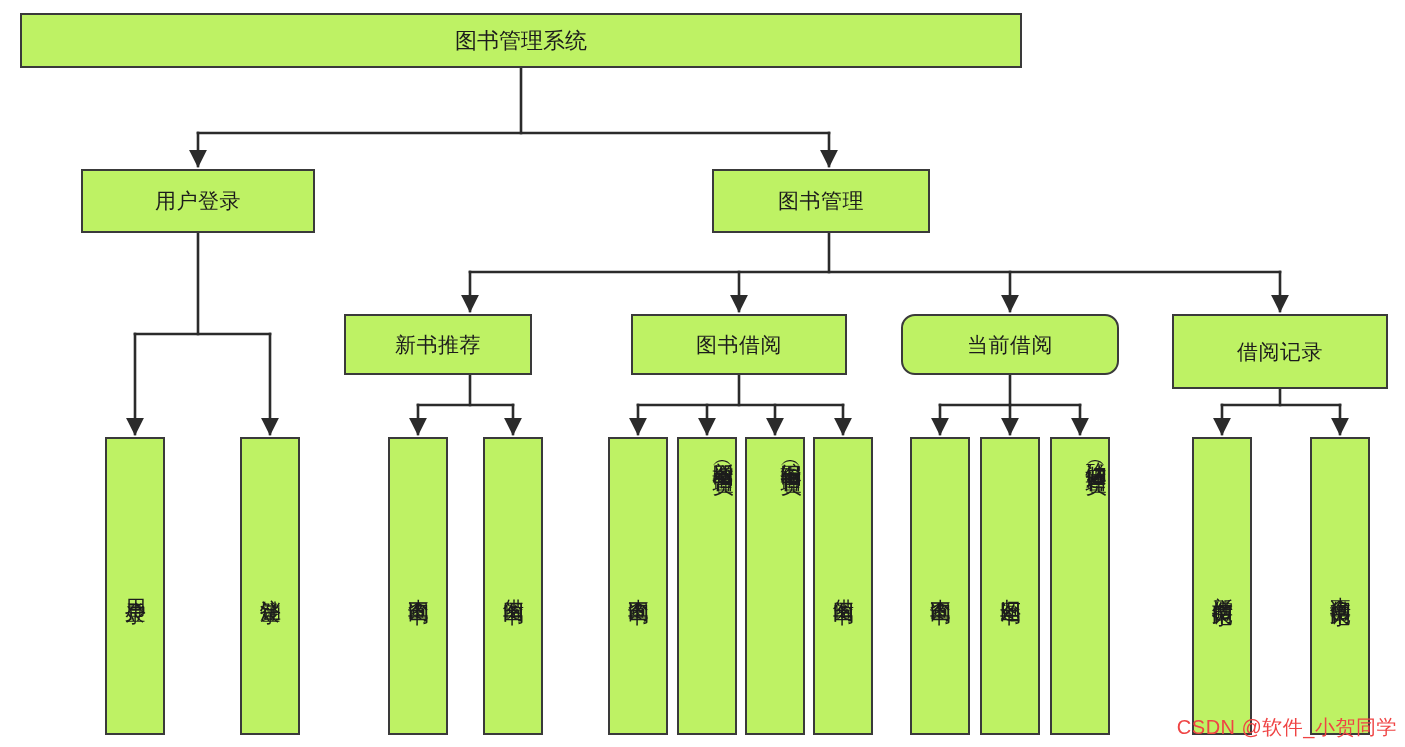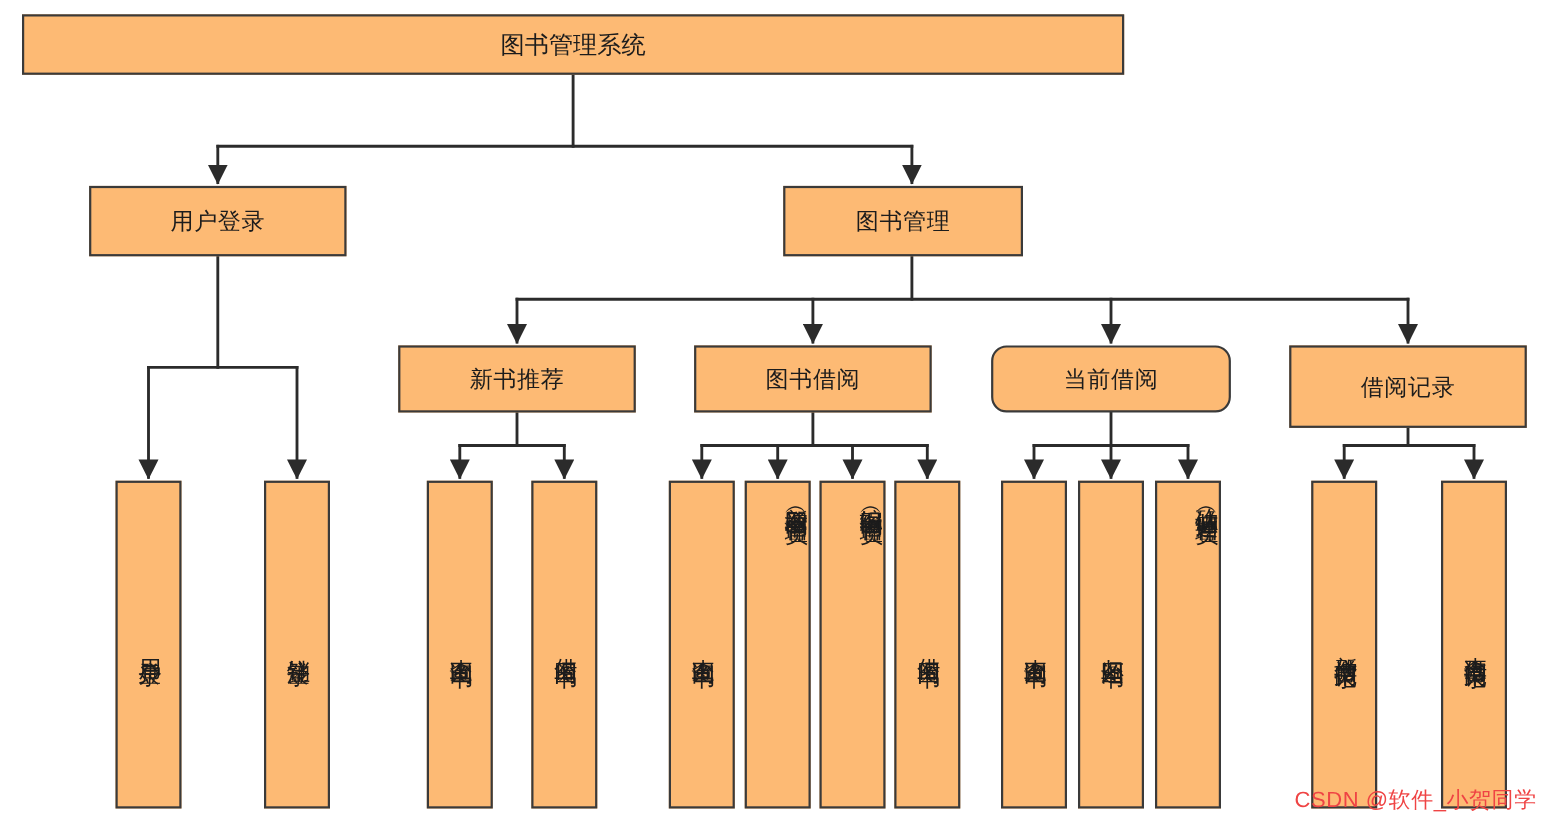--- a/index.html
+++ b/index.html
@@ -23,21 +23,21 @@
     position: absolute;
     left: 0;
     top: 0;
     width: 1405px;
     height: 747px;
     pointer-events: none;
   }
   .node {
     position: absolute;
     box-sizing: border-box;
-    background: #fdba74;
+    background: #bef264;
     border: 2.5px solid #3a3a3a;
     display: flex;
     align-items: center;
     justify-content: center;
     color: #1c1c1c;
   }
   .node.horiz {
     font-size: 21px;
     letter-spacing: 0.5px;
   }
@@ -130,21 +130,21 @@
     <span>图书管理系统</span>
   </div>
 
   <div class="node horiz" style="left:81px; top:169px; width:234px; height:64px;">
     <span>用户登录</span>
   </div>
   <div class="node horiz" style="left:712px; top:169px; width:218px; height:64px;">
     <span>图书管理</span>
   </div>
 
-  <div class="node horiz" style="left:362px; top:314px; width:216px; height:61px;">
+  <div class="node horiz" style="left:344px; top:314px; width:188px; height:61px;">
     <span>新书推荐</span>
   </div>
   <div class="node horiz" style="left:631px; top:314px; width:216px; height:61px;">
     <span>图书借阅</span>
   </div>
   <div class="node horiz" style="left:901px; top:314px; width:218px; height:61px;border-radius:14px;">
     <span>当前借阅</span>
   </div>
   <div class="node horiz" style="left:1172px; top:314px; width:216px; height:75px;">
     <span>借阅记录</span>

